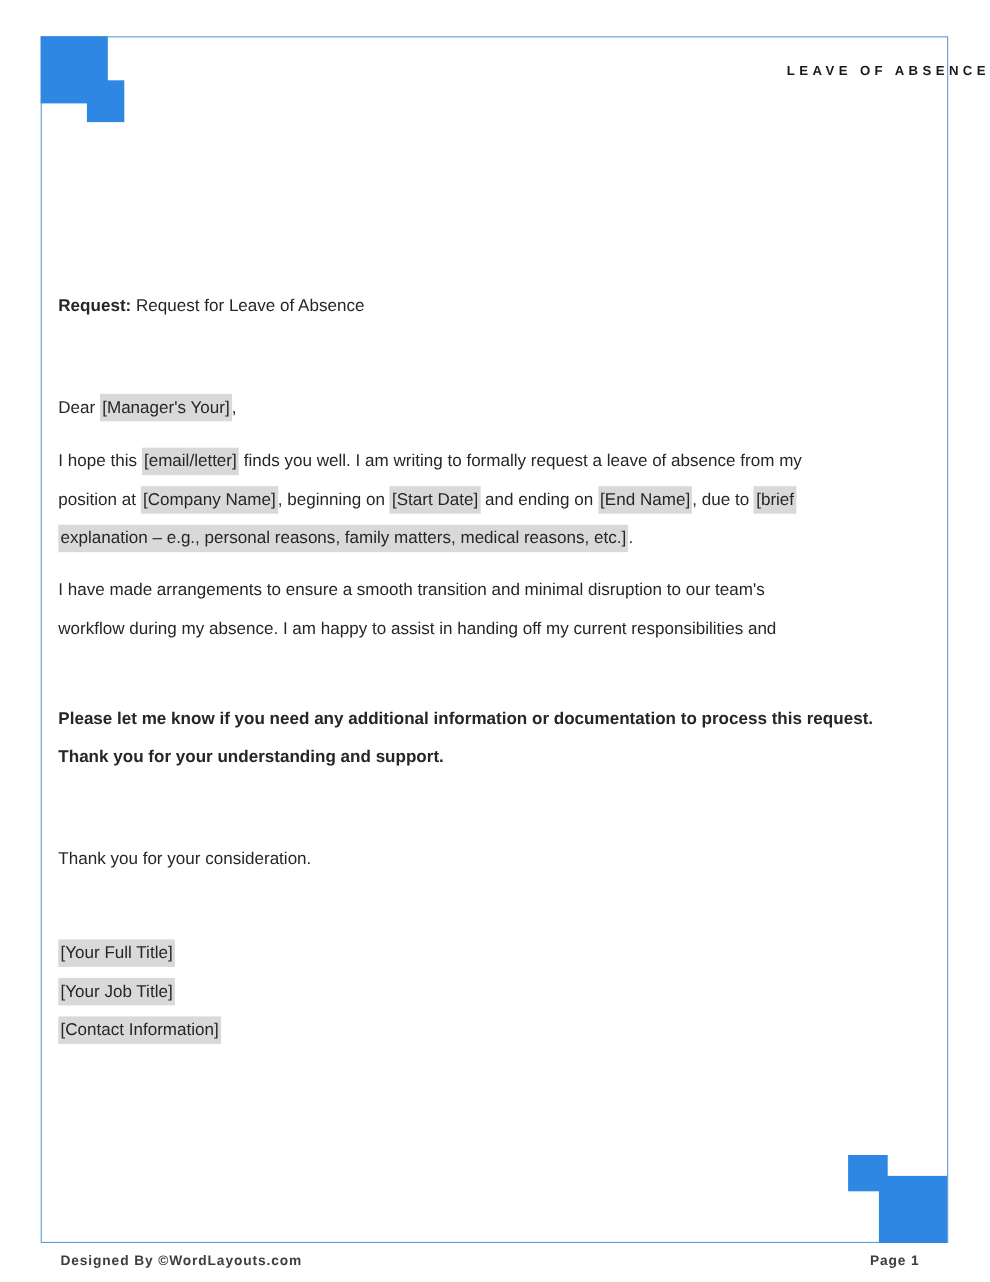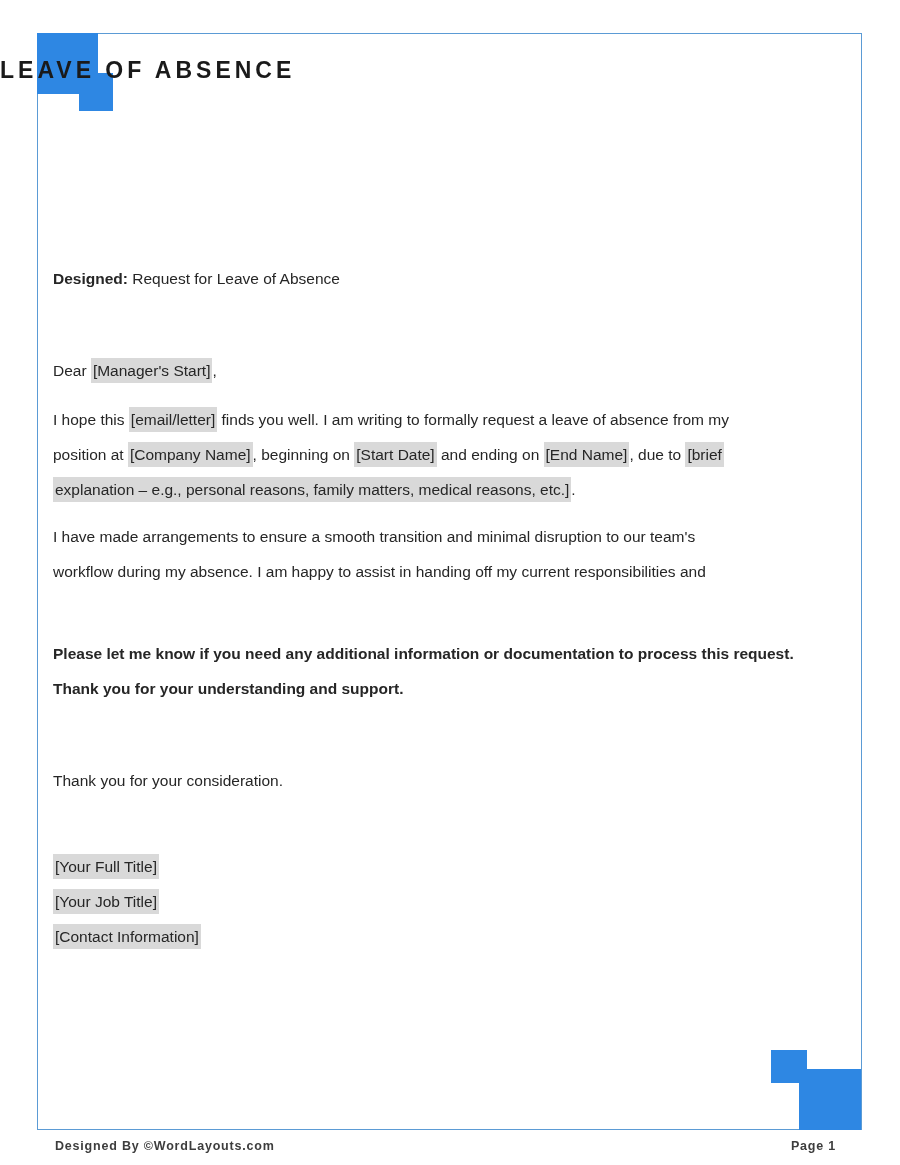--- a/index.html
+++ b/index.html
@@ -20,22 +20,22 @@
   }
   .sq { position: absolute; background: var(--accent-blue, #2E87E3); }
   .sq.tl-big   { left: 37px;  top: 33px;   width: 61px; height: 61px; }
   .sq.tl-small { left: 79px;  top: 73px;   width: 34px; height: 38px; }
   .sq.br-small { left: 771px; top: 1050px; width: 36px; height: 33px; }
   .sq.br-big   { left: 799px; top: 1069px; width: 62px; height: 61px; }
   .doc-title {
     position: absolute;
     left: 0; right: 0; top: 57px;
     margin: 0;
-    text-align: left;
-    font-size: 23px;
+    text-align: right;
+    font-size: 12px;
     font-weight: 700;
     letter-spacing: 4px;
     color: #1a1a1a;
   }
   .content {
     position: absolute;
     left: 53px; top: 0;
     width: 800px;
     font-size: 15.5px;
   }
@@ -78,23 +78,23 @@
 
   <div class="sq tl-big"></div>
   <div class="sq tl-small"></div>
   <div class="sq br-small"></div>
   <div class="sq br-big"></div>
 
   <h1 class="doc-title">LEAVE OF ABSENCE</h1>
 
   <div class="content">
 
-    <div class="block blk-subject"><span class="b">Designed:</span> <span>Request for Leave of Absence</span></div>
+    <div class="block blk-subject"><span class="b">Request:</span> <span>Request for Leave of Absence</span></div>
 
-    <div class="block blk-greeting"><span>Dear </span><span class="hl">[Manager's Start]</span><span>,</span></div>
+    <div class="block blk-greeting"><span>Dear </span><span class="hl">[Manager's Your]</span><span>,</span></div>
 
     <div class="block blk-para1">
       <div><span>I hope this </span><span class="hl">[email/letter]</span><span> finds you well. I am writing to formally request a leave of absence from my</span></div>
       <div><span>position at </span><span class="hl">[Company Name]</span><span>, beginning on </span><span class="hl">[Start Date]</span><span> and ending on </span><span class="hl">[End Name]</span><span>, due to </span><span class="hl">[brief</span></div>
       <div><span class="hl">explanation – e.g., personal reasons, family matters, medical reasons, etc.]</span><span>.</span></div>
     </div>
 
     <div class="block blk-para2">
       <div>I have made arrangements to ensure a smooth transition and minimal disruption to our team's</div>
       <div>workflow during my absence. I am happy to assist in handing off my current responsibilities and</div>

